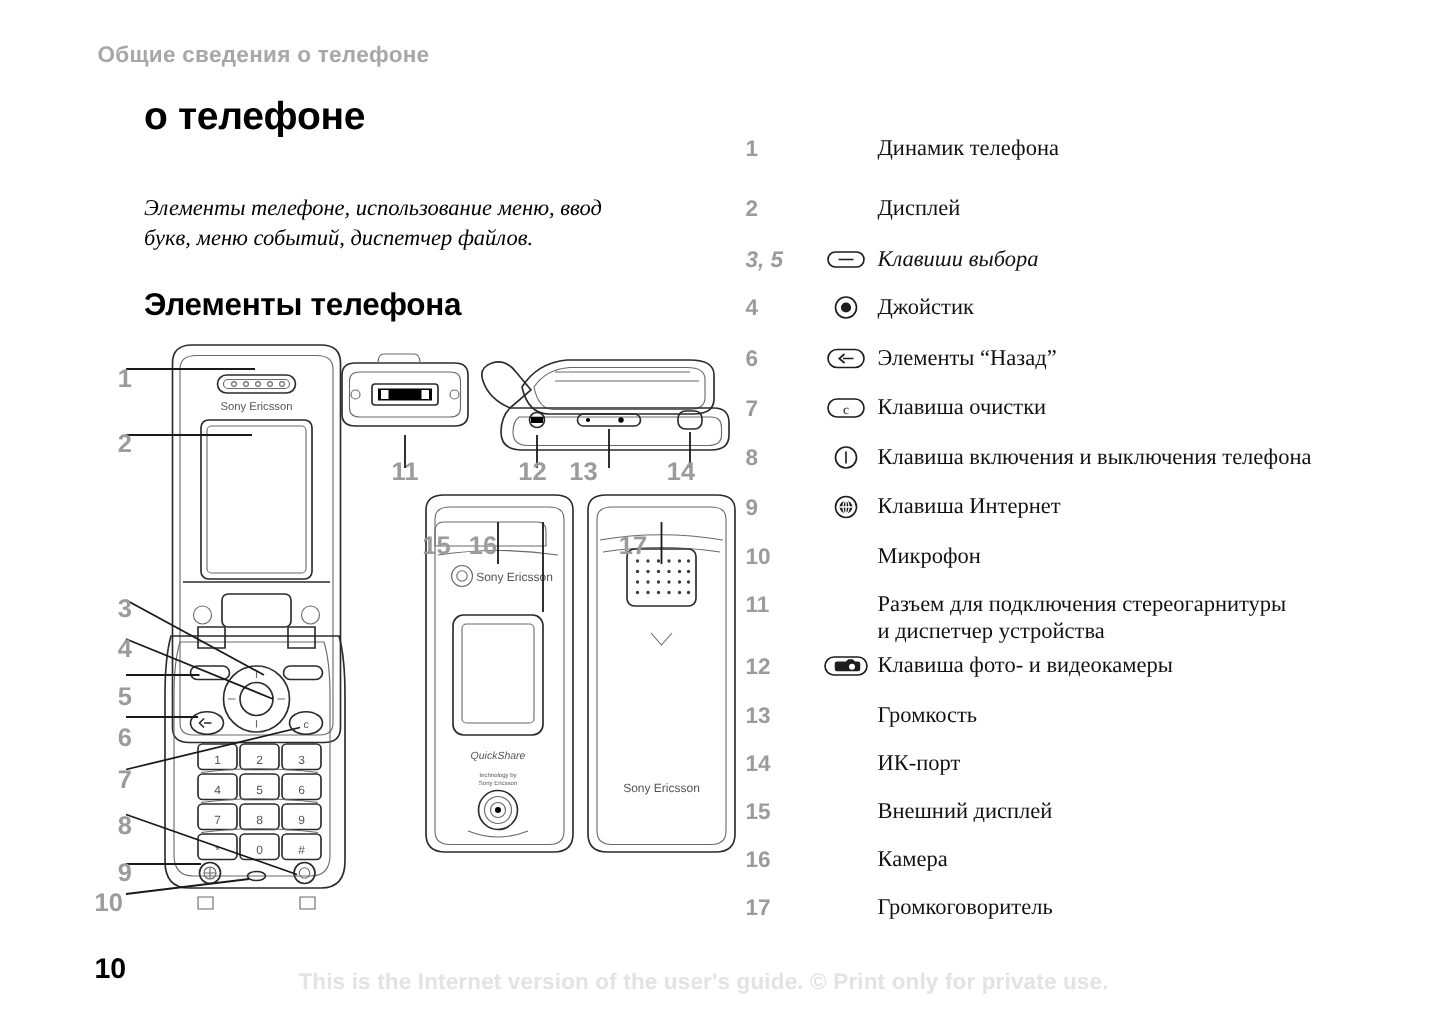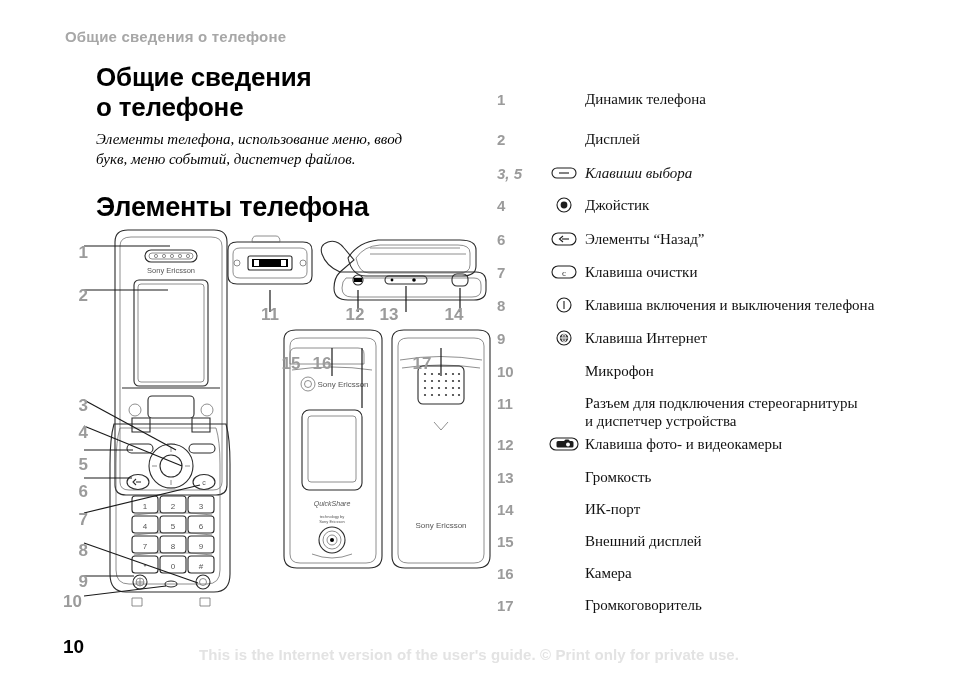--- a/index.html
+++ b/index.html
@@ -27,21 +27,21 @@
     font-size:26px;font-weight:bold;color:#000;
     line-height:1.16;letter-spacing:-.2px;
   }
   .subtitle{
     position:absolute;left:96px;top:130px;width:330px;
     font-family:"Liberation Serif", serif;
     font-style:italic;font-size:15px;color:#000;line-height:1.32;
   }
   .section-heading{
     position:absolute;left:96px;top:192px;
-    font-size:27px;font-weight:bold;color:#000;letter-spacing:-.2px;
+    font-size:21px;font-weight:bold;color:#000;letter-spacing:-.2px;
   }
 
   
   .figure{position:absolute;left:40px;top:228px;width:460px;height:390px;}
   .figure svg{display:block;}
 
   .callout{
     position:absolute;font-size:17px;font-weight:bold;color:#9b9b9b;
     text-align:right;width:26px;
   }
@@ -84,25 +84,24 @@
   .brandtext{font-family:"Liberation Sans",sans-serif;fill:#555;}
 </style>
 </head>
 <body>
 
 <div class="page">
 
   <div class="running-head">Общие сведения о телефоне</div>
 
   <div class="title">
-    <div>Общие сведения</div>
     <div>о телефоне</div>
   </div>
 
-  <div class="subtitle">Элементы телефона, использование меню,
+  <div class="subtitle">Элементы телефоне, использование меню,
 ввод букв, меню событий, диспетчер файлов.</div>
 
   <div class="section-heading">Элементы телефона</div>
 
   <div class="figure">
     <svg width="460" height="390" viewBox="0 0 460 390" xmlns="http://www.w3.org/2000/svg">
 
       <g>
 
         <path class="ink" d="M75 14 q0 -12 13 -12 h86 q13 0 13 12 v243 q0 10 -11 10 h-90 q-11 0 -11 -10 z"></path>

